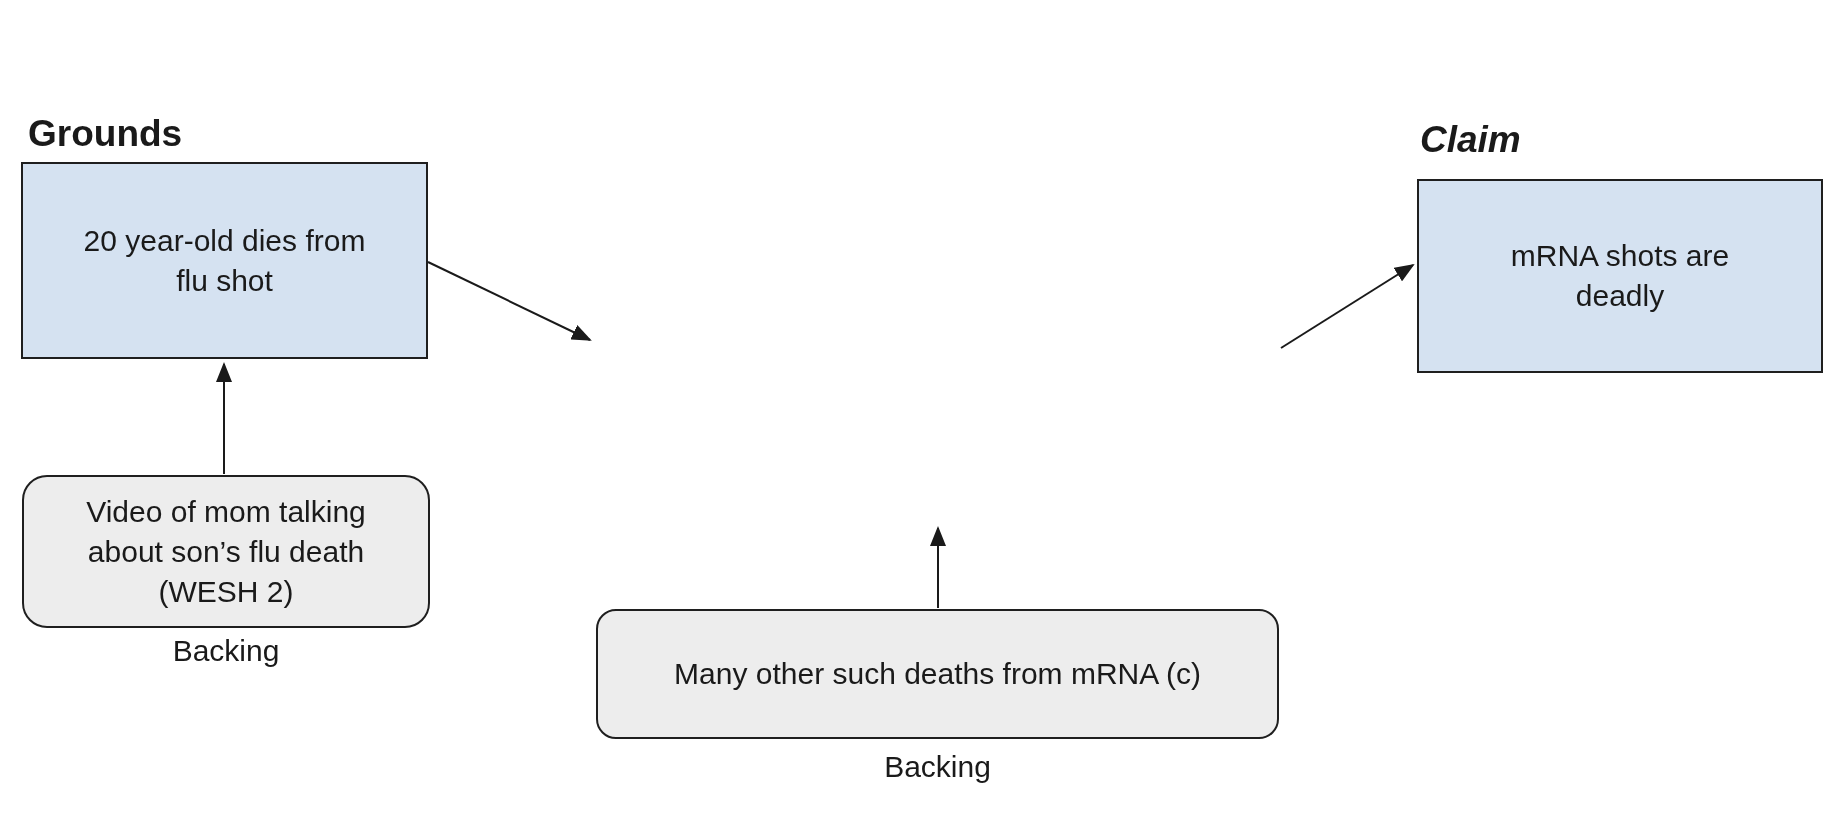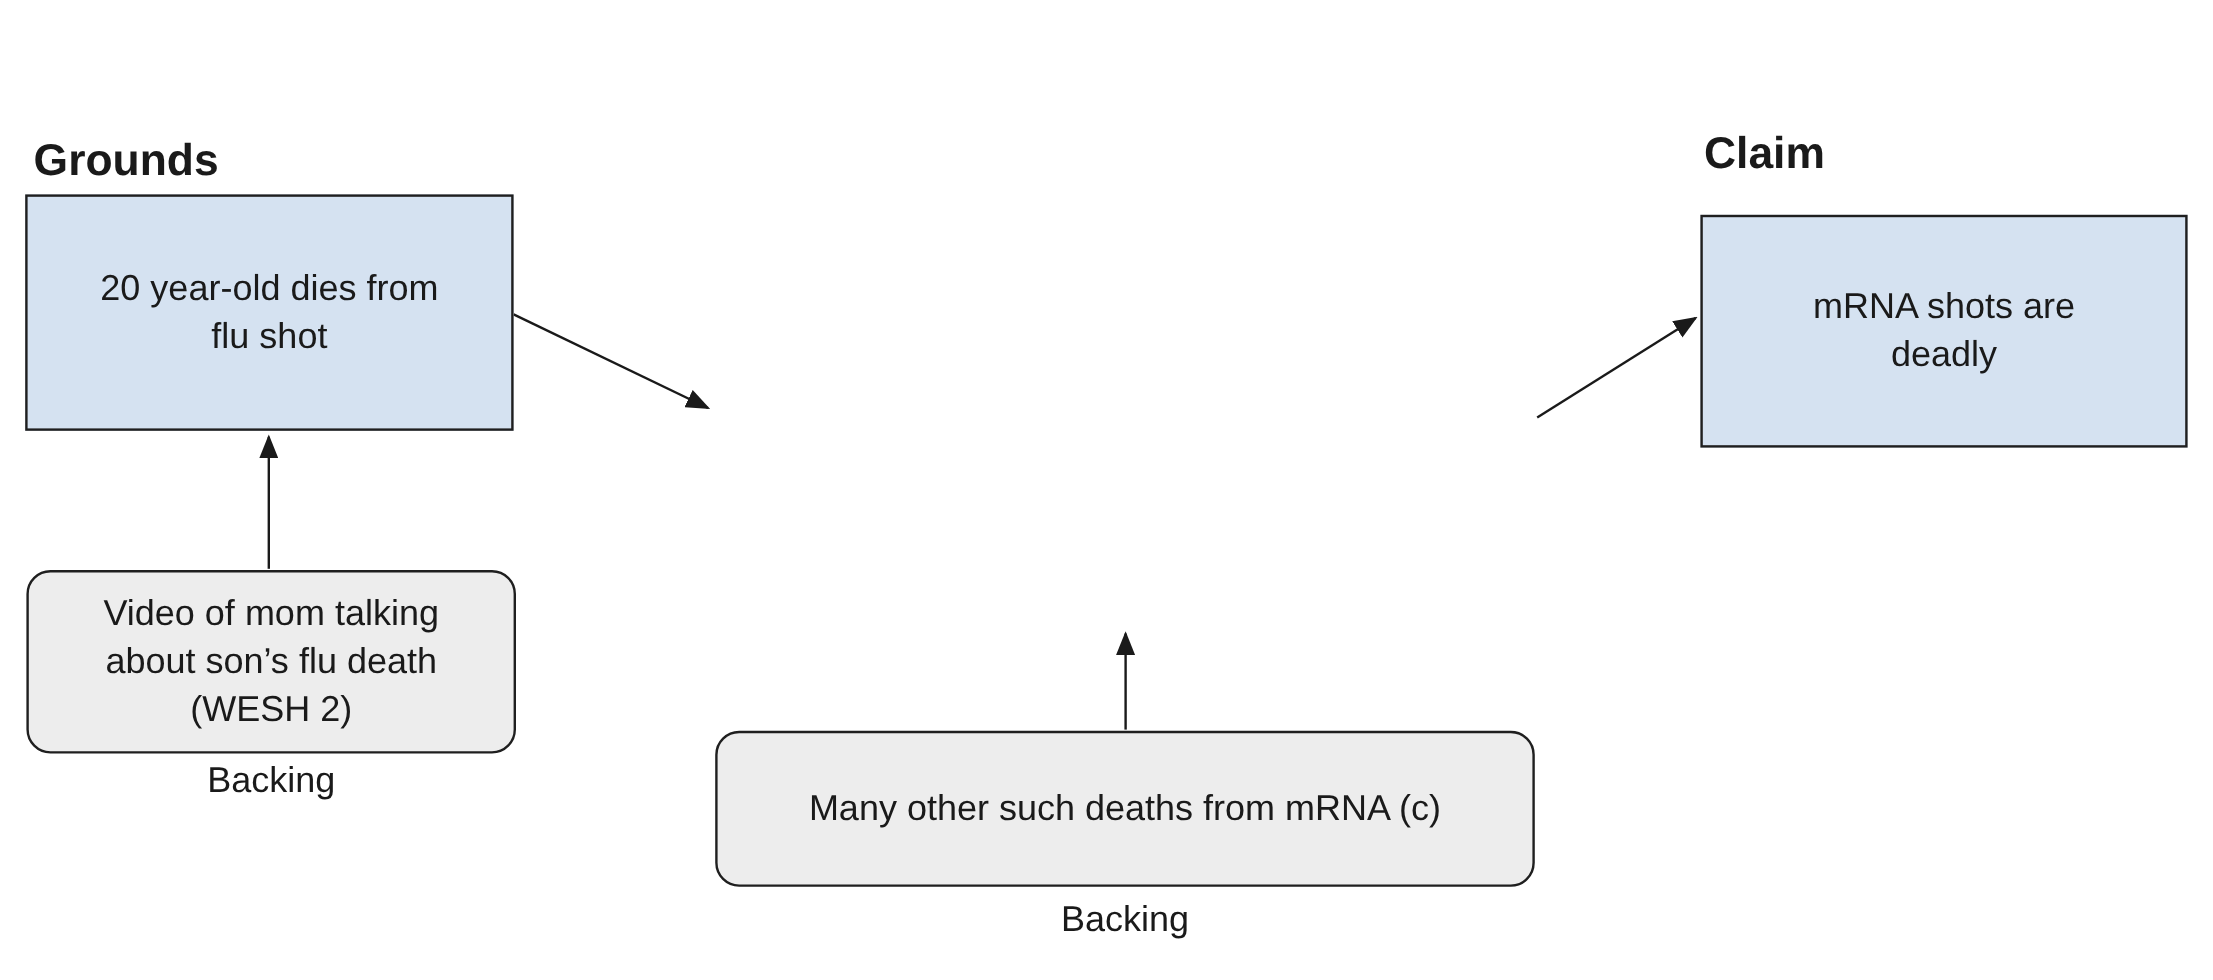--- a/index.html
+++ b/index.html
@@ -62,27 +62,27 @@
   #warrant-box .node-text { padding: 15px 18px; }
   .caption {
     position: absolute;
     font-size: 30px;
     line-height: 34px;
     text-align: center;
   }
   
   #grounds-hdr { left: 28px;  top: 114px; }
   #warrant-hdr { left: 600px; top: 114px; }
-  #claim-hdr   { left: 1420px; top: 108px; }
+  #claim-hdr   { left: 1420px; top: 120px; font-style: italic; }
 
   #grounds-box { left: 21px;   top: 162px; width: 407px; height: 197px; }
   #warrant-box { left: 595px;  top: 183px; width: 686px; height: 341px; }
   #claim-box   { left: 1417px; top: 164px; width: 406px; height: 194px; margin-top: 15px; }
 
-  #backing1-box { left: 22px;  top: 475px; width: 408px; height: 153px; }
+  #backing1-box { left: 22px;  top: 475px; width: 408px; height: 153px; border-radius: 25px; }
   #backing2-box { left: 596px; top: 609px; width: 683px; height: 130px; }
 
   #backing1-label { left: 22px;  top: 634px; width: 408px; }
   #backing2-label { left: 596px; top: 750px; width: 683px; }
 </style>
 </head>
 <body>
 
 <div class="canvas">
 

